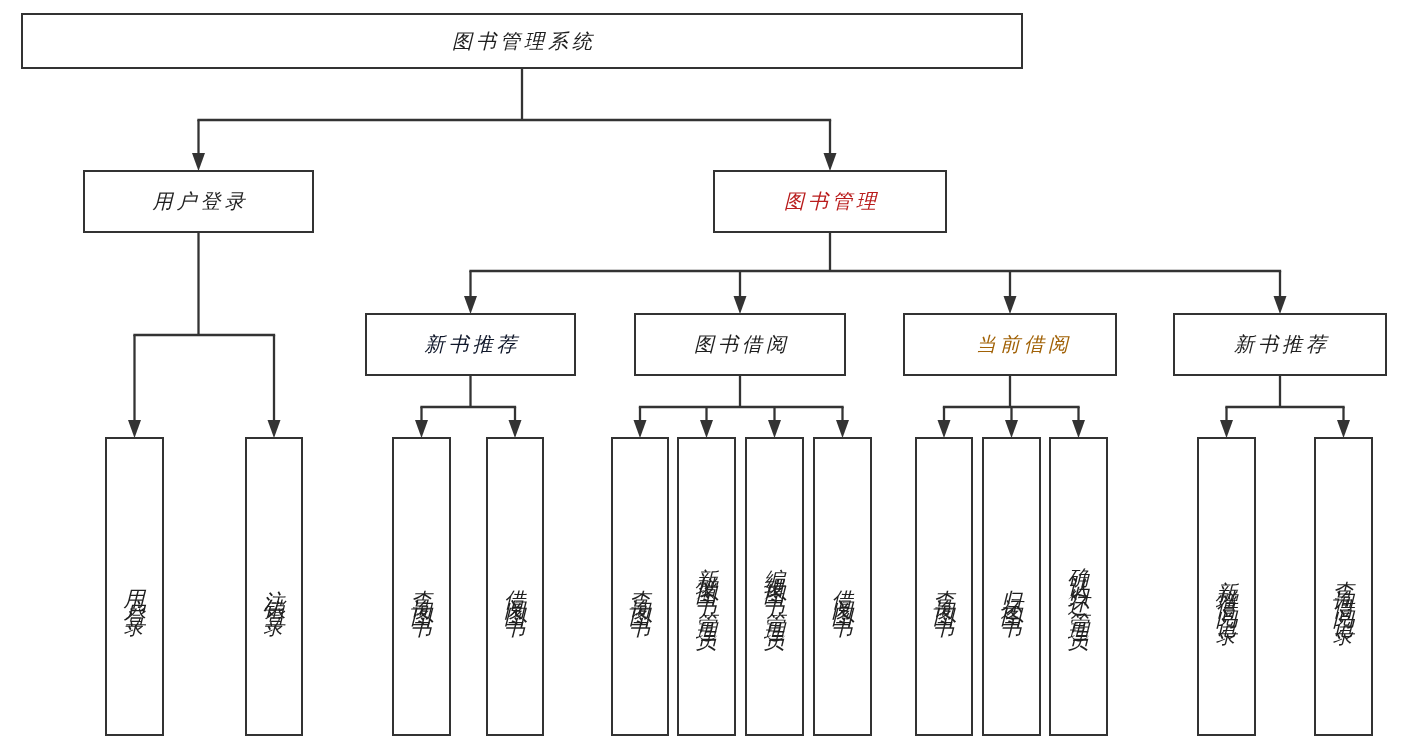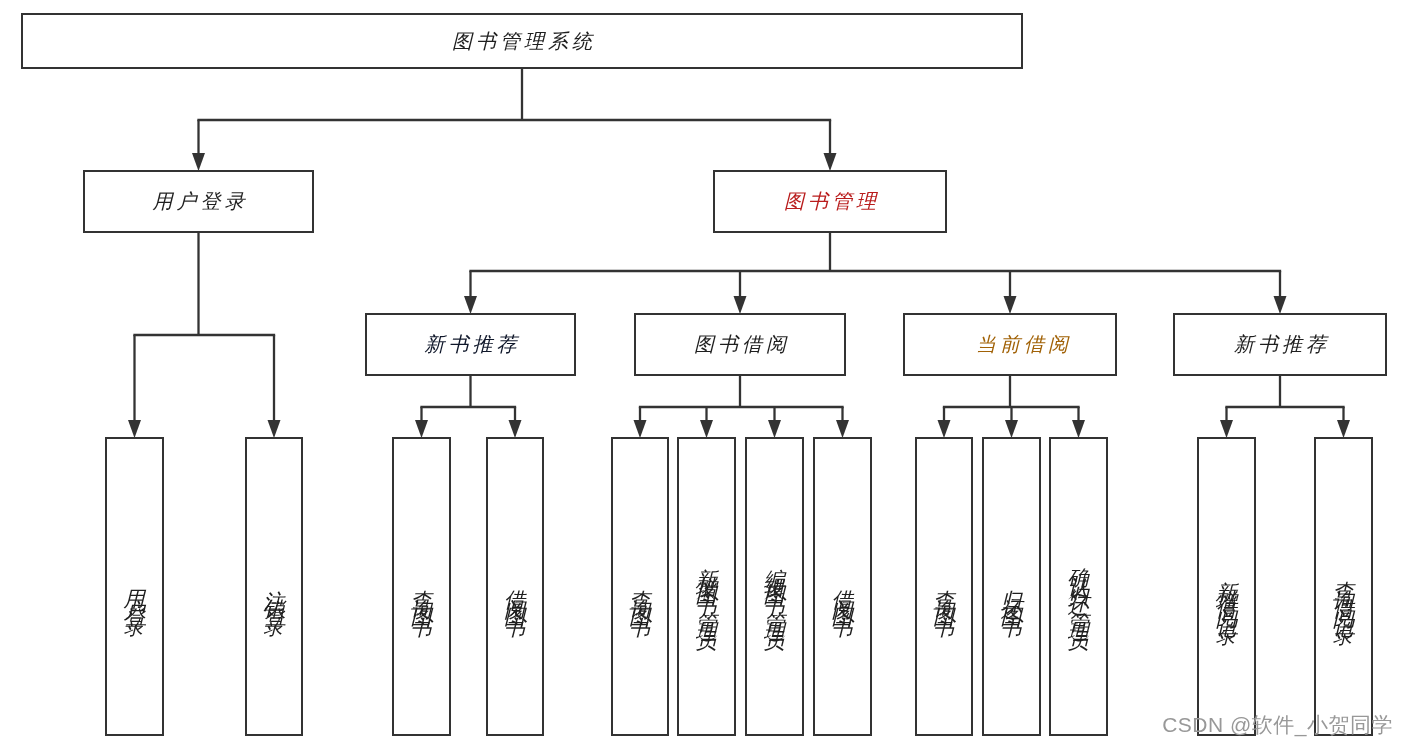--- a/index.html
+++ b/index.html
@@ -182,14 +182,13 @@
       <div class="node v" style="left: 1049px; top: 437px; width: 59px; height: 299px; border-color: rgb(51, 51, 51); color: rgb(31, 31, 31);">
         <span class="label">确认归还（管理员）</span>
       </div>
       <div class="node v" style="left: 1197px; top: 437px; width: 59px; height: 299px; border-color: rgb(51, 51, 51); color: rgb(31, 31, 31);">
         <span class="label">新增借阅记录</span>
       </div>
       <div class="node v" style="left: 1314px; top: 437px; width: 59px; height: 299px; border-color: rgb(51, 51, 51); color: rgb(31, 31, 31);">
         <span class="label">查询借阅记录</span>
       </div>
     </div>
-  <div id="watermark" style="color: rgb(152, 152, 152);">CSDN @软件_小贺同学</div>
 </div>
 
 </body></html>

